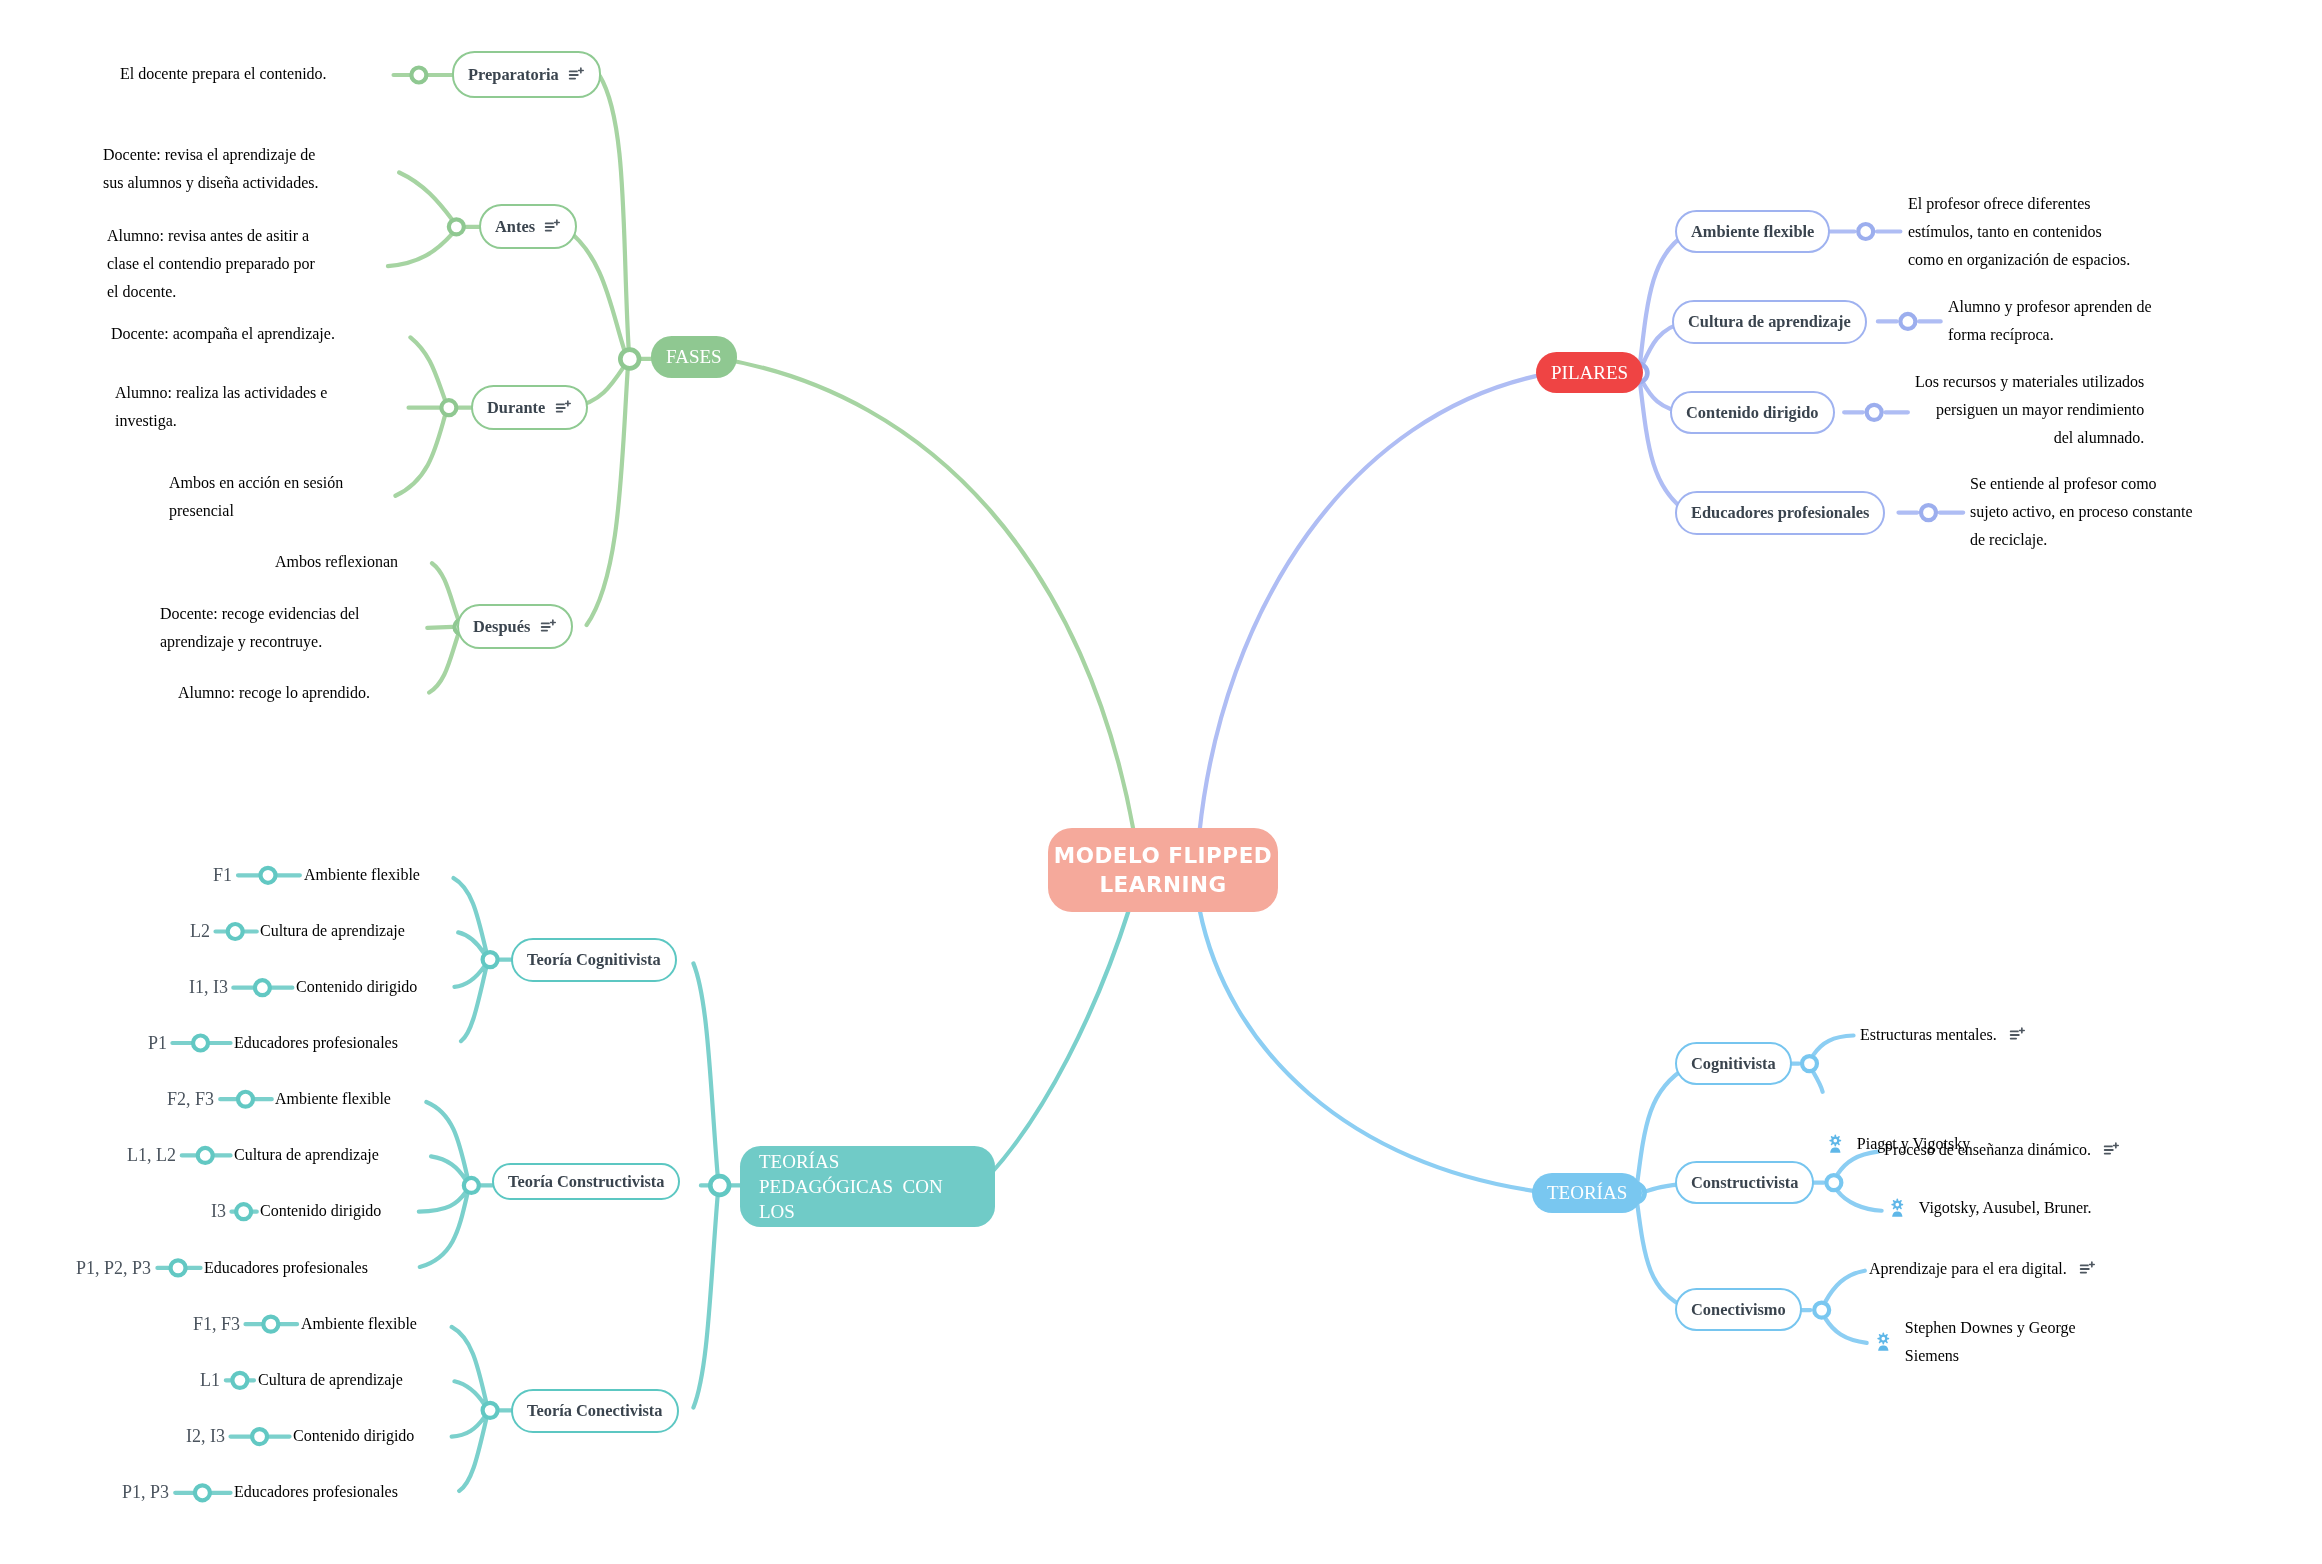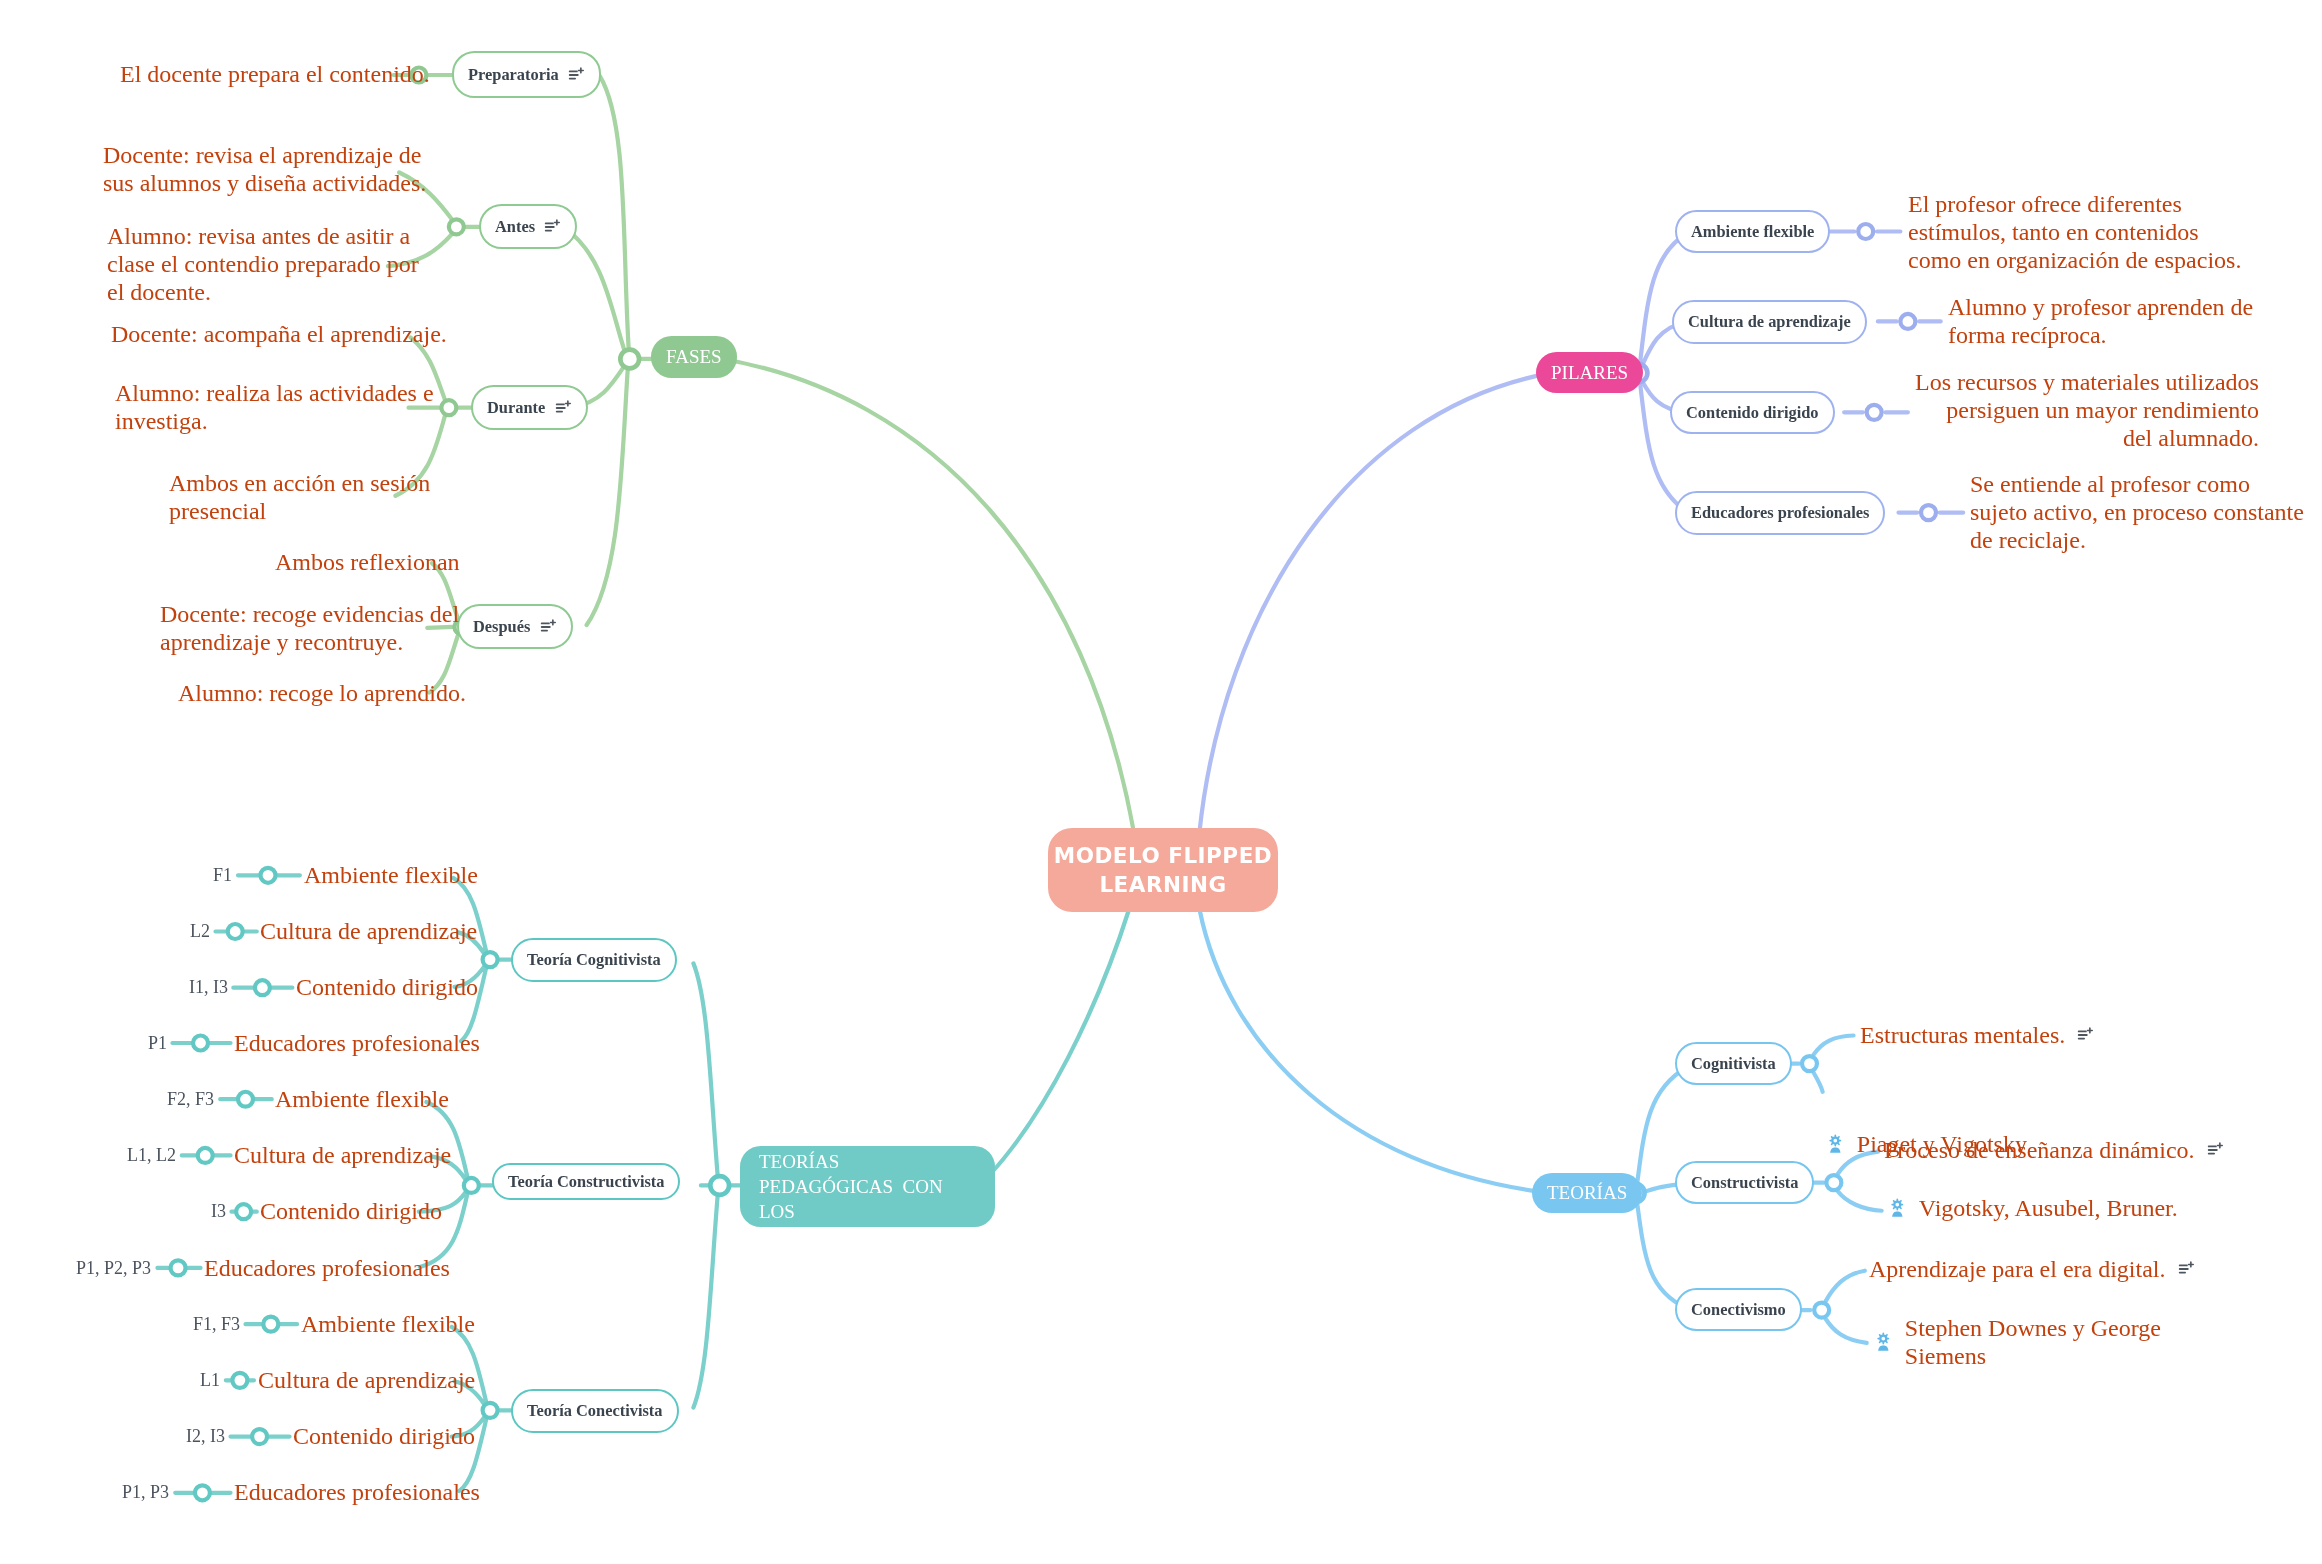--- a/index.html
+++ b/index.html
@@ -9,37 +9,37 @@
   .wg path{stroke:#A6D4A2;stroke-width:4.5;fill:none;stroke-linecap:round;}
   .wb path{stroke:#AFBDF4;stroke-width:4.5;fill:none;stroke-linecap:round;}
   .ws path{stroke:#8CCEF3;stroke-width:4.5;fill:none;stroke-linecap:round;}
   .wt path{stroke:#7BD0CC;stroke-width:4.5;fill:none;stroke-linecap:round;}
   .wg circle{stroke:#8FC891;fill:#fff;stroke-width:4.5;}
   .wb circle{stroke:#9CAEEE;fill:#fff;stroke-width:4.5;}
   .ws circle{stroke:#79C7F0;fill:#fff;stroke-width:4.5;}
   .wt circle{stroke:#62C8C3;fill:#fff;stroke-width:4.5;}
   circle.j{stroke-width:5;}
 
-  .leaf{position:absolute;font-size:24px;line-height:28px;color:#c2410c;white-space:pre-wrap;}
+  .leaf{position:absolute;font-size:16px;line-height:28px;color:#000000;white-space:pre-wrap;}
   .code{position:absolute;font-size:18px;line-height:28px;color:#4B545E;text-align:right;white-space:nowrap;}
   .leaf-row{position:absolute;display:flex;align-items:center;gap:11.2px;}
   .leaf-row .leaf{position:static;}
 
   .topic{position:absolute;display:flex;align-items:center;justify-content:center;gap:8.4px;
          background:#fff;border-radius:22.5px;padding:0 14px;font-weight:bold;font-size:16.4px;
          color:#3A444E;width:max-content;white-space:nowrap;box-sizing:border-box;}
   .topic.g{border:2.3px solid #8FCA92;}
   .topic.b{border:2.3px solid #9FB2F0;}
   .topic.s{border:2.3px solid #76C5EF;}
   .topic.t{border:2.3px solid #5CC7C2;}
 
   .pill{position:absolute;display:flex;align-items:center;justify-content:center;color:#fff;
         border-radius:20.6px;padding:0 15px;font-size:19px;width:max-content;box-sizing:border-box;}
   .pill.g{background:#8FC891;}
-  .pill.b{background:#ec4899;}
+  .pill.b{background:#ef4444;}
   .pill.s{background:#79C7F0;}
   .pill.t{background:#70CBC7;}
   .pill.multi{width:255px;height:81px;padding:9.4px 19px;justify-content:flex-start;
               text-align:left;line-height:25px;white-space:pre-wrap;align-items:center;}
 
   .root{position:absolute;left:1048px;top:828px;width:230px;height:84px;background:#F5A99B;
         border-radius:24px;display:flex;align-items:center;justify-content:center;text-align:center;
         color:#fff;font-family:"DejaVu Sans","Liberation Sans",sans-serif;font-weight:bold;
         font-size:21.5px;line-height:29px;letter-spacing:0.5px;white-space:pre-line;}
 

